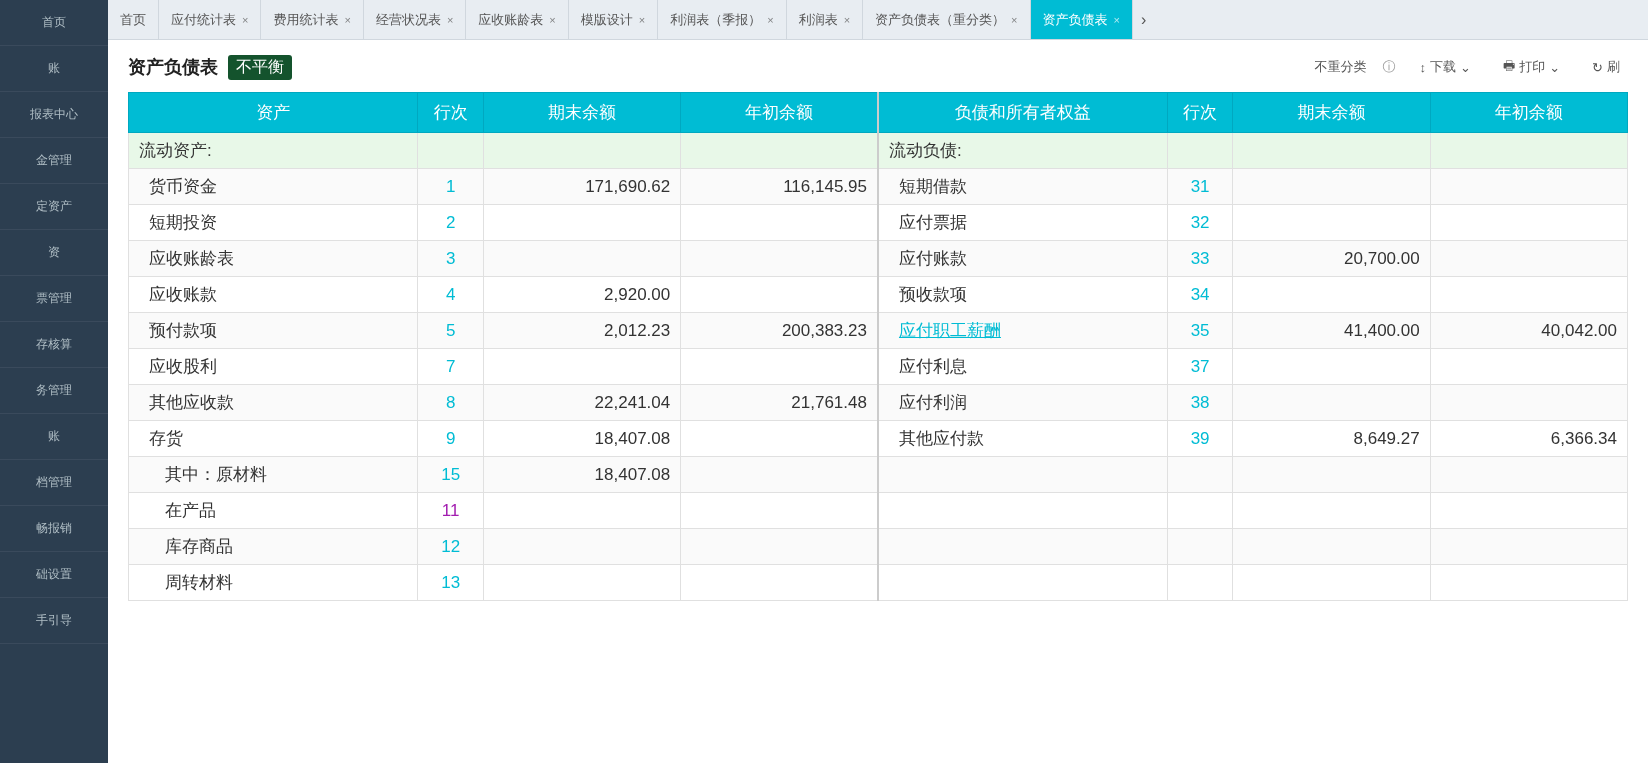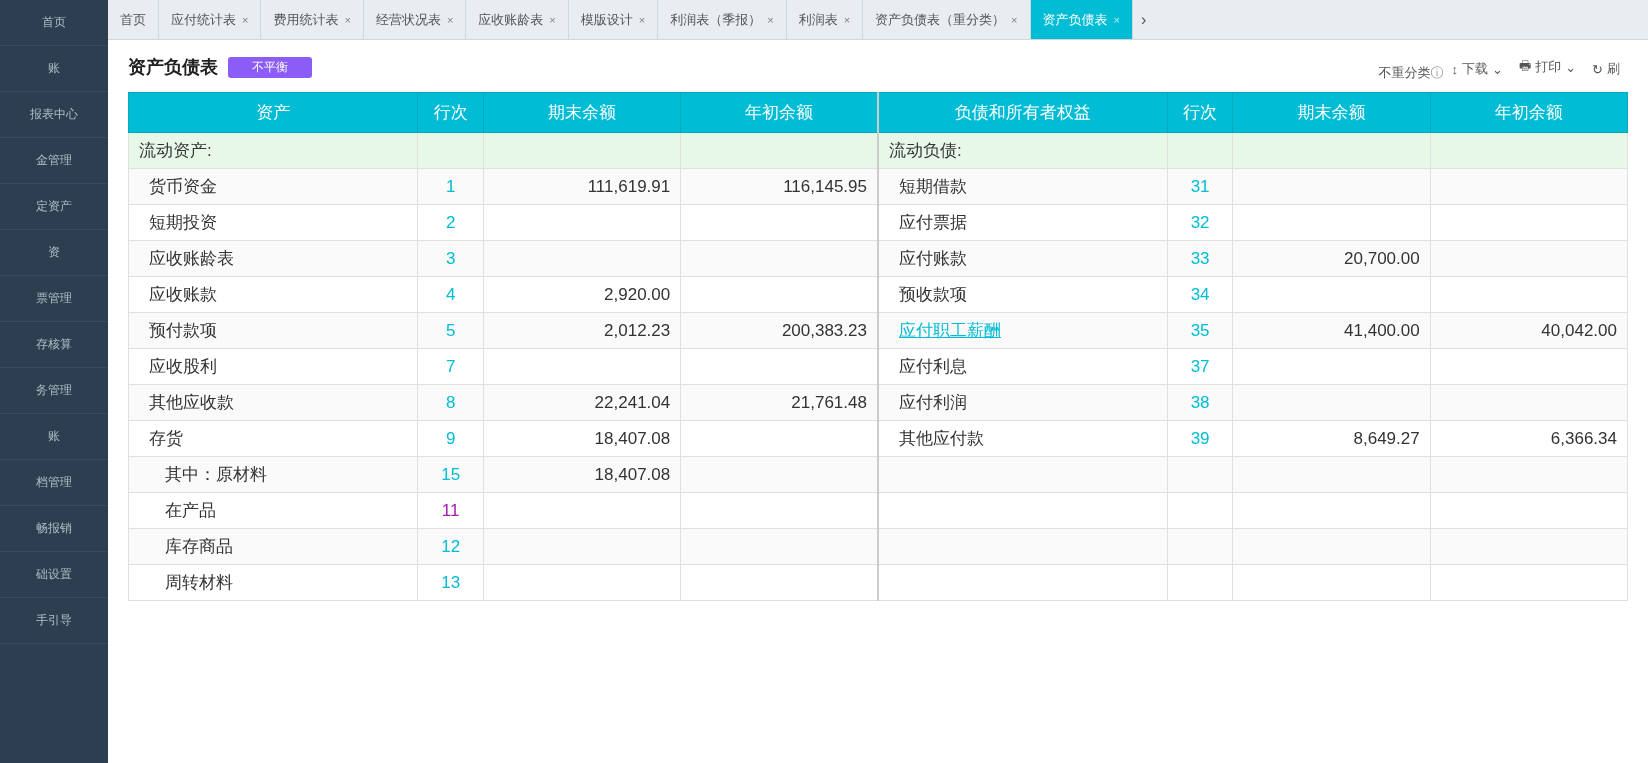--- a/index.html
+++ b/index.html
@@ -99,29 +99,30 @@
       display: flex;
       align-items: center;
       gap: 10px;
     }
     .page-title {
       font-size: 18px;
       font-weight: bold;
       color: #222;
     }
     .badge-unbalanced {
-      background: #8b5cf6;
+      background: #14532d;
       color: #fff;
-      font-size: 12px;
-      padding: 2px 24px;
+      font-size: 16px;
+      padding: 2px 8px;
       border-radius: 3px;
     }
     .header-actions {
       display: flex;
-      align-items: flex-end;
+      align-items: center;
+      gap: 16px;
       font-size: 13px;
       color: #555;
     }
     .header-actions .action-btn {
       display: flex;
       align-items: center;
       gap: 4px;
       cursor: pointer;
       padding: 4px 8px;
       border-radius: 3px;
@@ -305,21 +306,21 @@
             <td></td>
             <td class="divider-col">流动负债:</td>
             <td></td>
             <td></td>
             <td></td>
           </tr>
 
           <tr>
             <td class="col-name">货币资金</td>
             <td class="col-num">1</td>
-            <td class="col-amount">111,619.91</td>
+            <td class="col-amount">171,690.62</td>
             <td class="col-amount">116,145.95</td>
             <td class="col-name divider-col">短期借款</td>
             <td class="col-num">31</td>
             <td class="col-amount"></td>
             <td class="col-amount"></td>
           </tr>
 
           <tr>
             <td class="col-name">短期投资</td>
             <td class="col-num">2</td>

